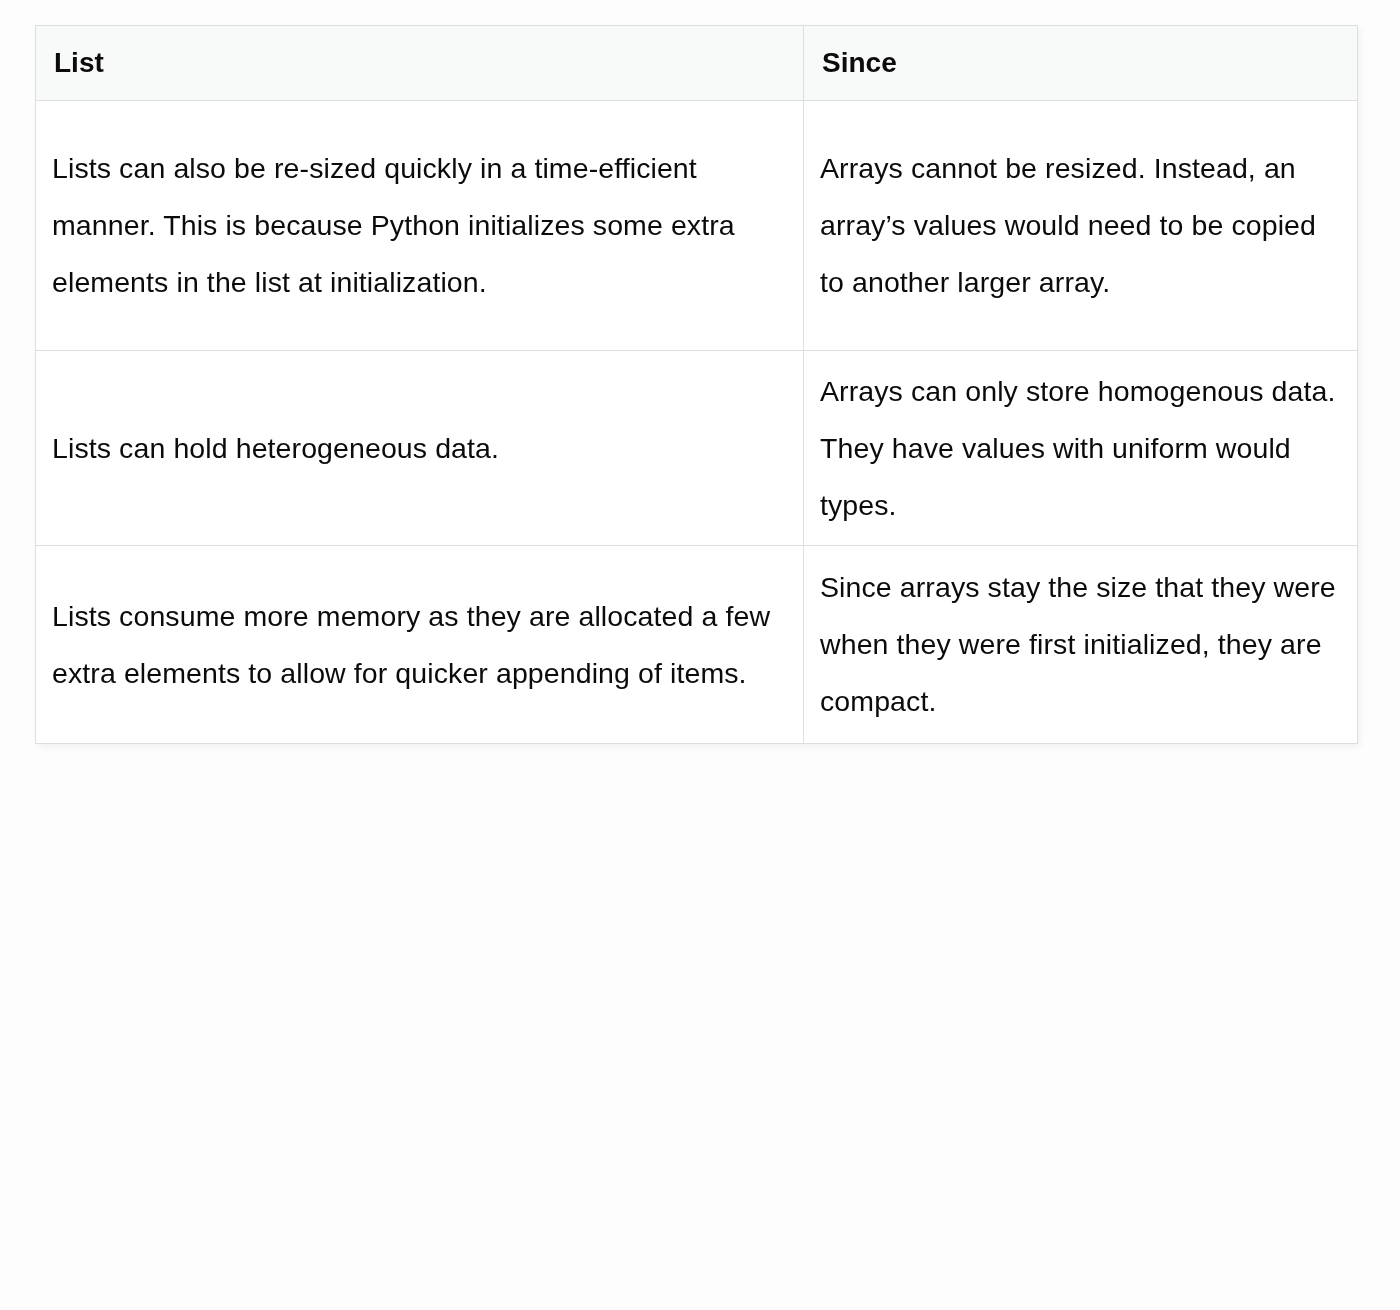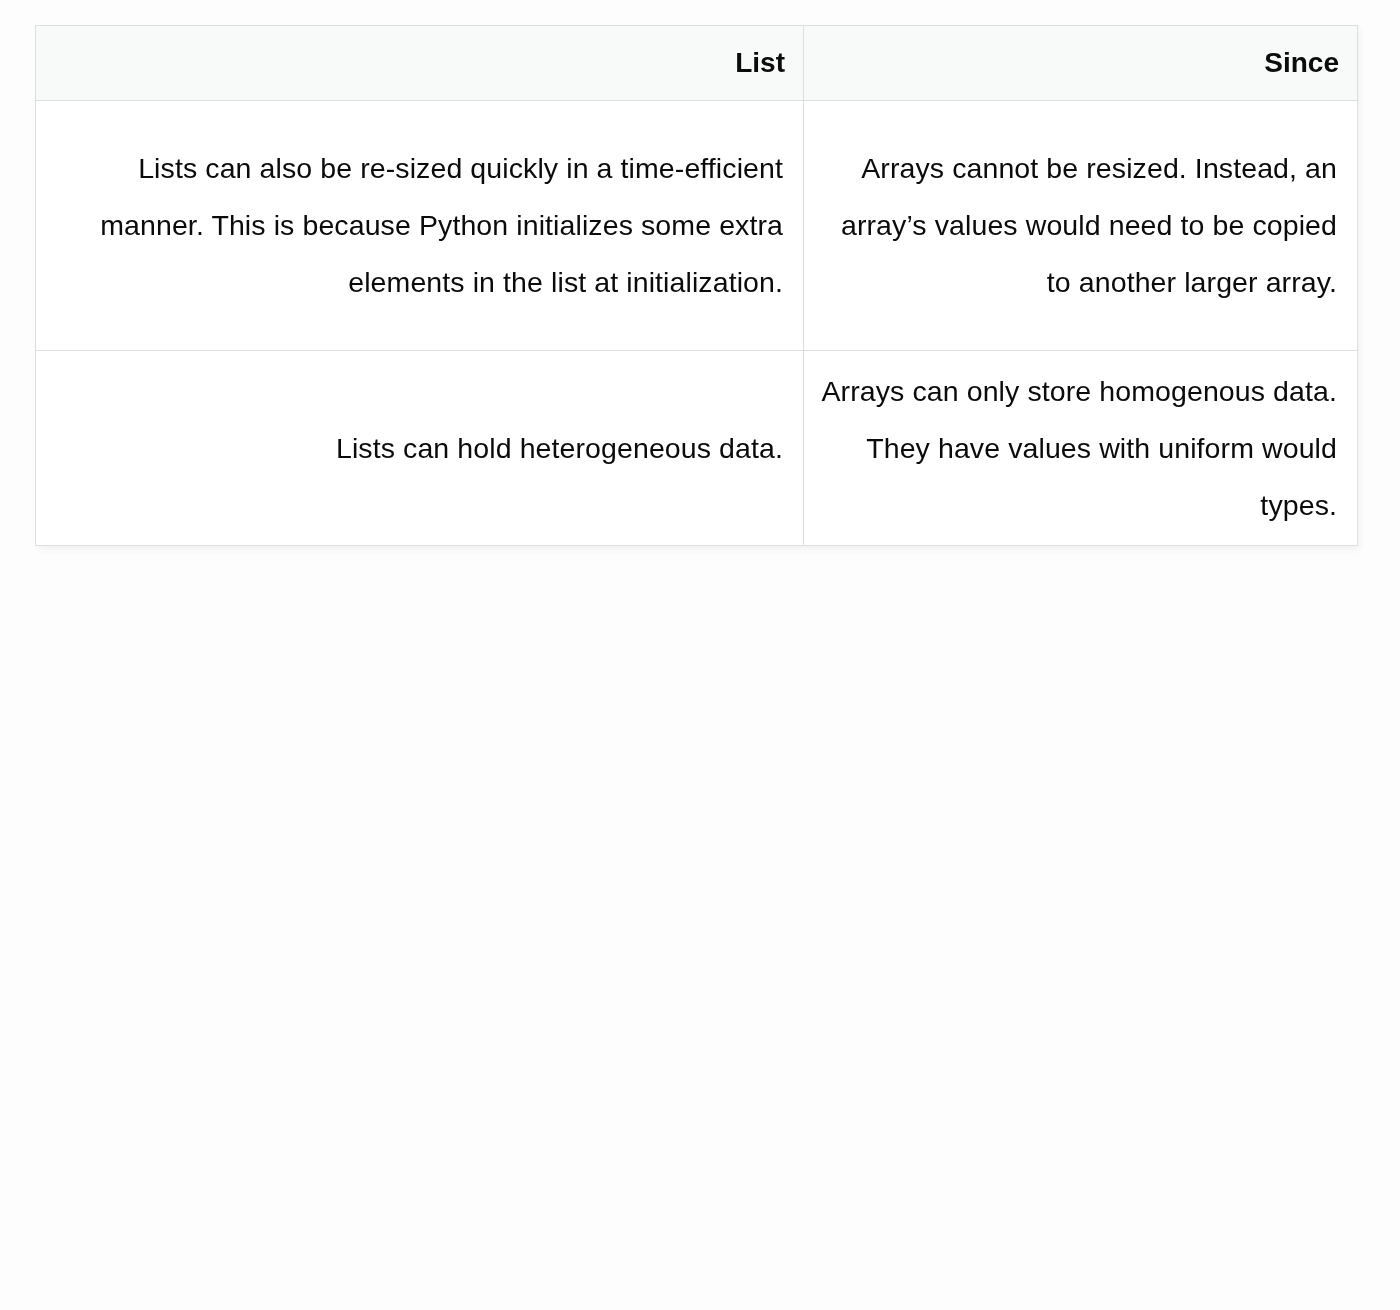--- a/index.html
+++ b/index.html
@@ -33,21 +33,21 @@
     width: 1322px;
     background: #ffffff;
   }
   table.compare col.c-list  { width: 768px; }
   table.compare col.c-array { width: 554px; }
 
   table.compare th,
   table.compare td {
     border: 1px solid #dcdfdf;
     vertical-align: middle;
-    text-align: right;
+    text-align: left;
     color: #0b0b0b;
   }
   table.compare thead th {
     background: #f8faf9;
     font-weight: bold;
     font-size: 28px;
     line-height: 34px;
     padding: 20px 18px 20px 18px;
     height: 74px;
     box-sizing: border-box;
@@ -89,16 +89,20 @@
       </thead>
       <tbody>
         <tr class="r3">
           <td class="cell-list">Lists can also be re-sized quickly in a time-efficient manner. This is because Python initializes some extra elements in the list at initialization.</td>
           <td class="cell-array">Arrays cannot be resized. Instead, an array’s values would need to be copied to another larger array.</td>
         </tr>
         <tr class="r4">
           <td class="cell-list">Lists can hold heterogeneous data.</td>
           <td class="cell-array">Arrays can only store homogenous data. They have values with uniform would types.</td>
         </tr>
+        <tr class="r6">
+          <td class="cell-list">Lists consume more memory as they are allocated a few extra elements to allow for quicker appending of items.</td>
+          <td class="cell-array">Since arrays stay the size that they were when they were first initialized, they are compact.</td>
+        </tr>
       </tbody>
     </table>
   </div>
 </div>
 
 </body></html>

